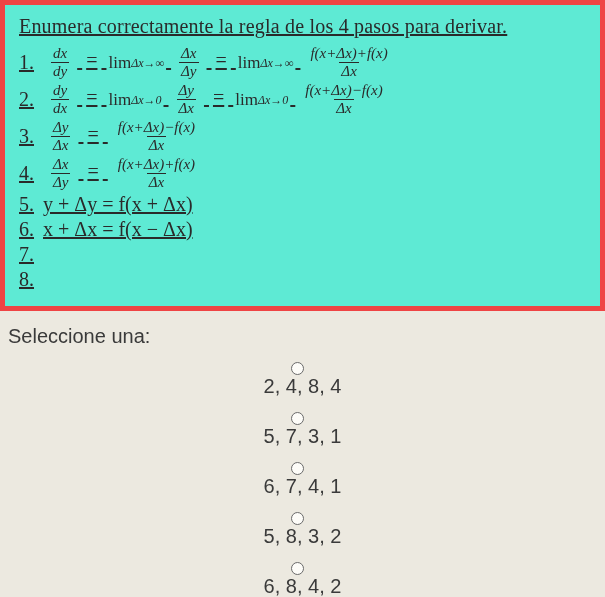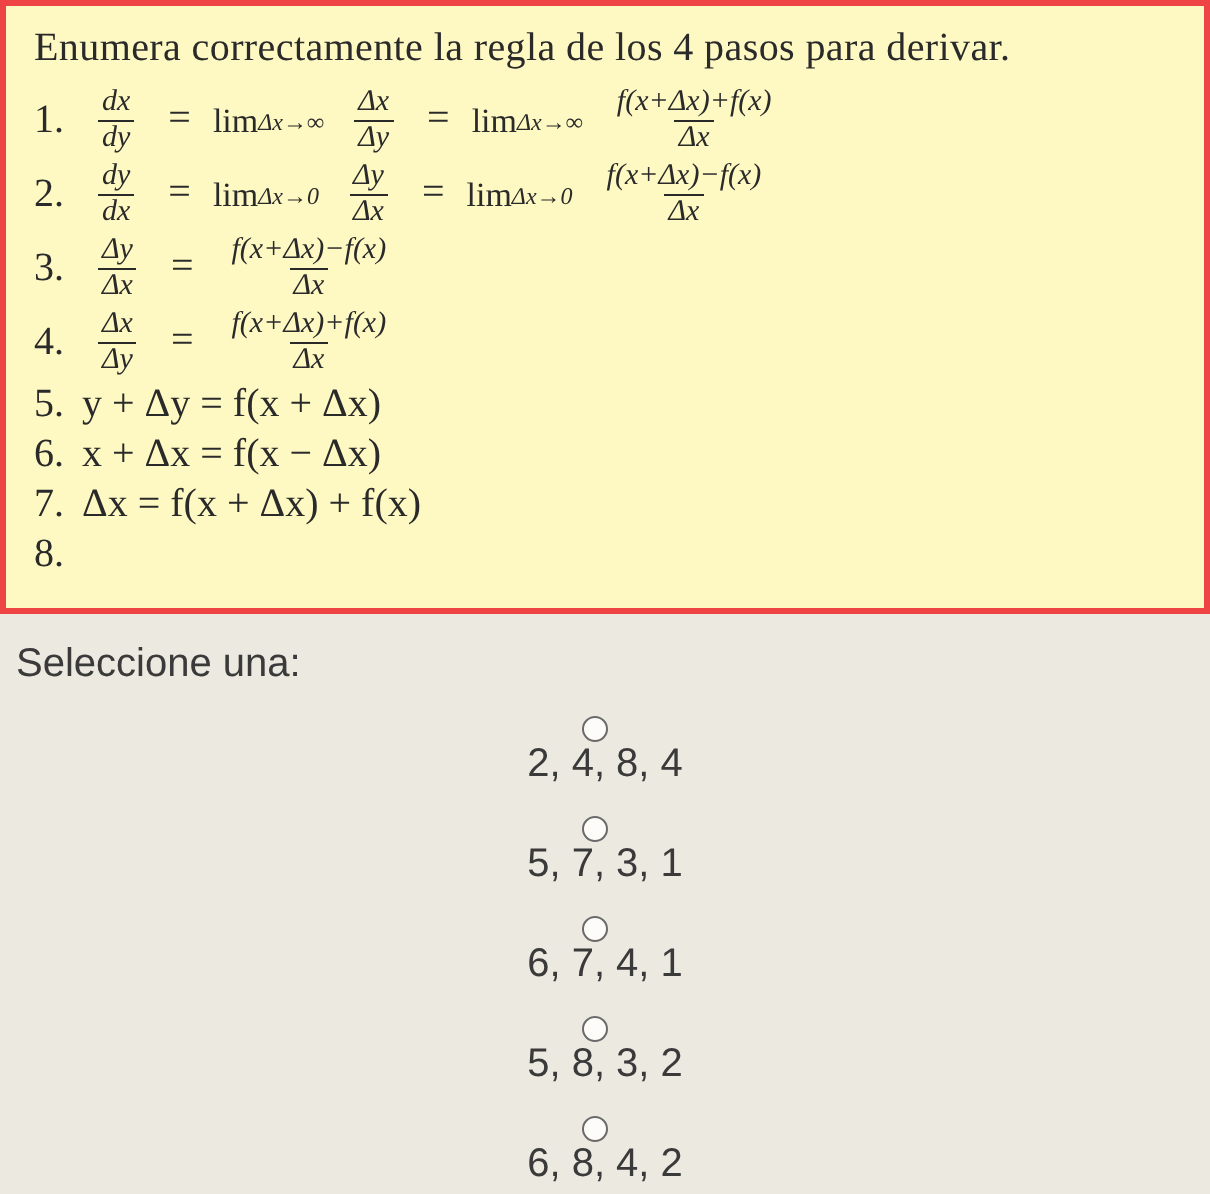--- a/index.html
+++ b/index.html
@@ -5,24 +5,25 @@
   * { margin: 0; padding: 0; box-sizing: border-box; }
   body {
     width: 605px;
     height: 597px;
     font-family: "Times New Roman", serif;
     background: #ece9e0;
     color: #2a2a2a;
     overflow: hidden;
   }
   .question-box {
-    background: #fef9c3;
-    border: 3px solid #ef4444;
+    background: #5eead4;
+    border: 5px solid #ef4444;
     padding: 10px 14px 12px 14px;
     margin: 0;
+    text-decoration: underline;
   }
   .prompt {
     font-size: 20px;
     margin-bottom: 8px;
     letter-spacing: 0.2px;
   }
   .items {
     font-size: 20px;
     line-height: 1.05;
   }
@@ -184,21 +185,20 @@
     <div class="item">
       <span class="num">5.</span>
       <span class="math"><span class="upright">y + Δy = f(x + Δx)</span></span>
     </div>
     <div class="item">
       <span class="num">6.</span>
       <span class="math"><span class="upright">x + Δx = f(x − Δx)</span></span>
     </div>
     <div class="item">
       <span class="num">7.</span>
-      <span class="math"><span class="upright">Δx = f(x + Δx) + f(x)</span></span>
     </div>
     <div class="item">
       <span class="num">8.</span>
     </div>
 
   </div>
 </div>
 
 <div class="answer-area">
   <div class="answer-label">Seleccione una:</div>

